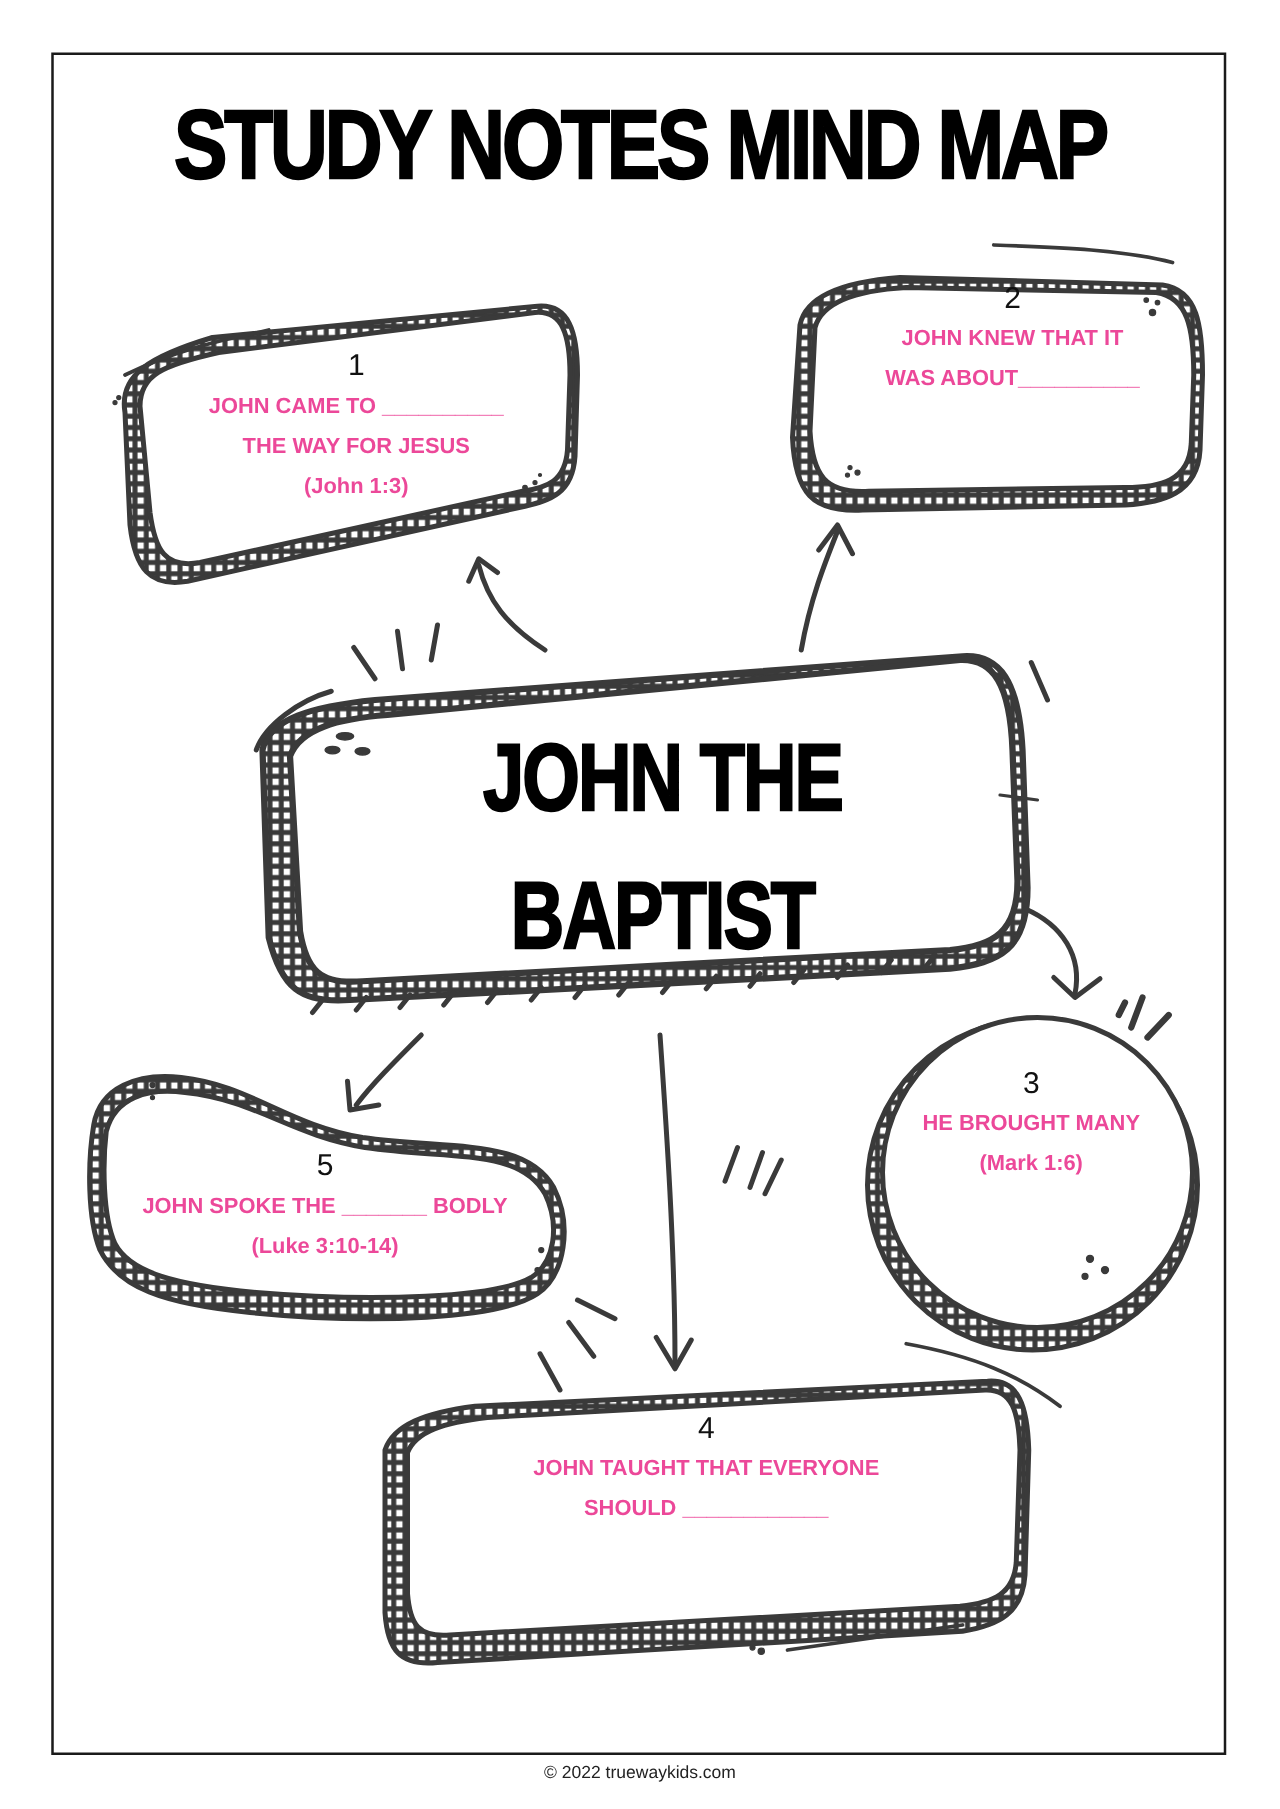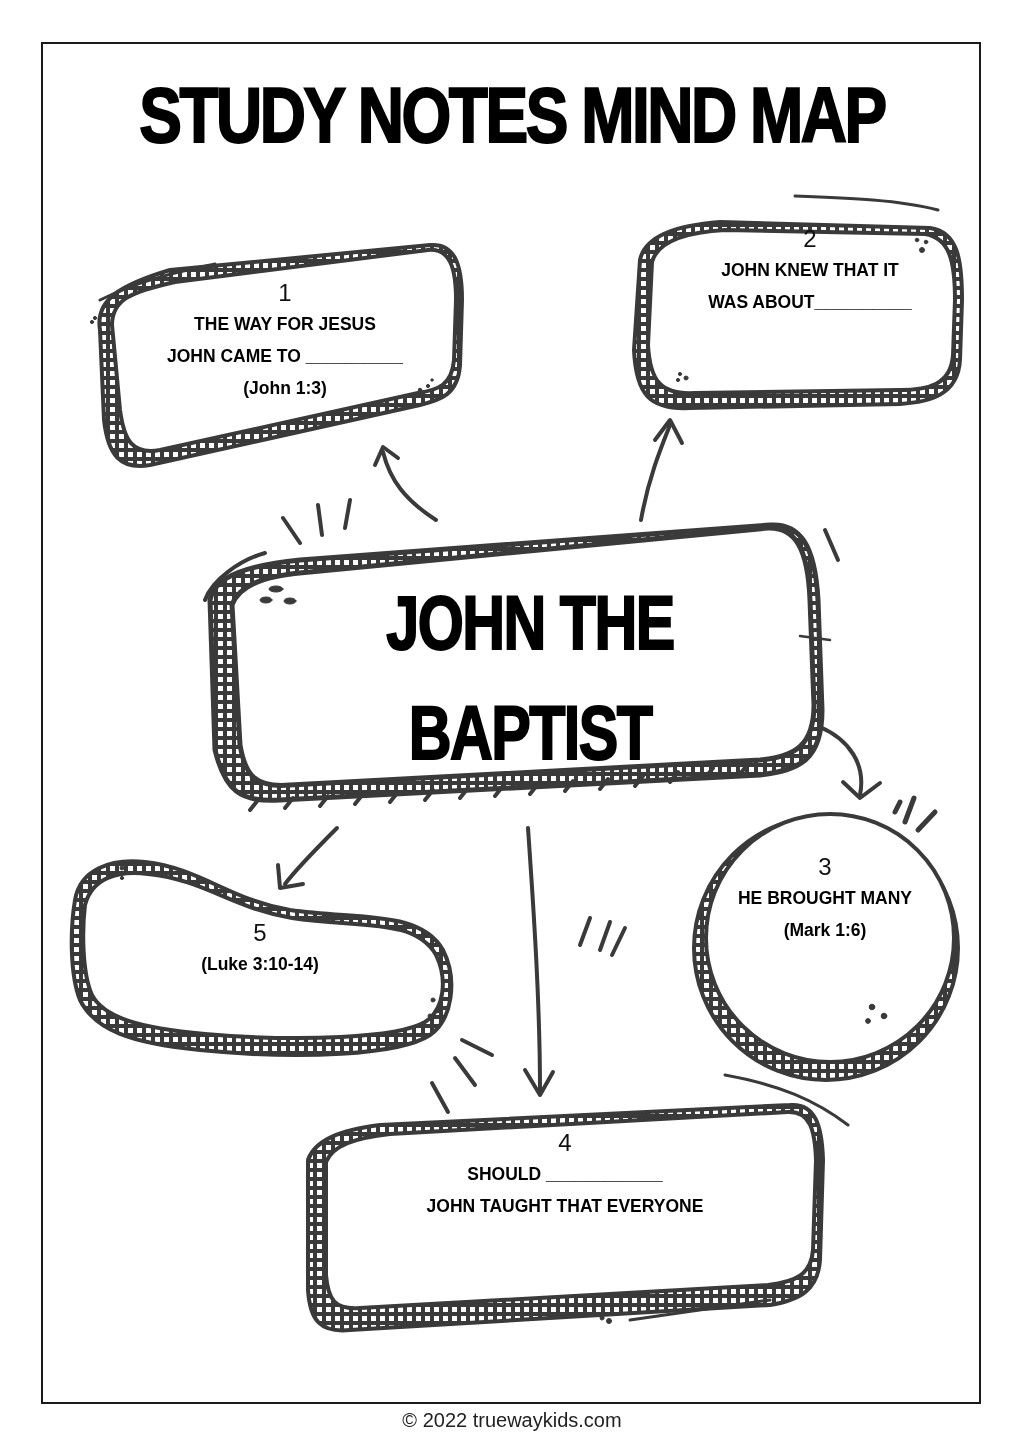--- a/index.html
+++ b/index.html
@@ -7,27 +7,27 @@
          font-family: "Liberation Sans", sans-serif; color: #111; }
   .frame { position: absolute; left: 41px; top: 42px; width: 940px; height: 1362px;
            border: 2px solid #1a1a1a; box-sizing: border-box; }
   .title { position: absolute; left: 0; top: 70px; width: 1024px; text-align: center;
            font-family: "Liberation Sans", sans-serif; font-weight: 900; font-size: 78px;
            letter-spacing: -3px; transform: scaleX(0.82); transform-origin: 512px 0;
            color: #000; line-height: 90px; -webkit-text-stroke: 2px #000; }
   svg.art { position: absolute; left: 0; top: 0; }
   .node { position: absolute; text-align: center; font-family: "Liberation Sans", sans-serif; }
   .node .num { font-weight: 400; font-size: 24px; line-height: 30px; color: #111; }
-  .node .line { font-weight: 700; font-size: 17.5px; line-height: 32px; color: #000000; }
+  .node .line { font-weight: 700; font-size: 17.5px; line-height: 32px; color: #ec4899; }
   .center-text { position: absolute; left: 280px; top: 568px; width: 500px; text-align: center;
                  font-weight: 900; font-size: 76px; line-height: 110px; color: #000;
                  letter-spacing: -2px; transform: scaleX(0.78); transform-origin: 250px 0;
                  -webkit-text-stroke: 2px #000; }
   .footer { position: absolute; left: 0; top: 1409px; width: 1024px; text-align: center;
-            font-size: 20px; color: #222; }
+            font-size: 14px; color: #222; }
 </style>
 </head>
 <body>
 
 <div class="frame"></div>
 
 <div class="title">STUDY NOTES MIND MAP</div>
 
 <svg class="art" width="1024" height="1447" viewBox="0 0 1024 1447">
   <defs>
@@ -130,41 +130,42 @@
   </g>
 </svg>
 
 <div class="center-text">
   <div>JOHN THE</div>
   <div>BAPTIST</div>
 </div>
 
 <div class="node" style="left:130px; top:278px; width:310px;">
   <div class="num">1</div>
+  <div class="line">JOHN CAME TO __________</div>
   <div class="line">THE WAY FOR JESUS</div>
-  <div class="line">JOHN CAME TO __________</div>
   <div class="line">(John 1:3)</div>
 </div>
 
 <div class="node" style="left:660px; top:224px; width:300px;">
   <div class="num">2</div>
   <div class="line">JOHN KNEW THAT IT</div>
   <div class="line">WAS ABOUT__________</div>
 </div>
 
 <div class="node" style="left:705px; top:852px; width:240px;">
   <div class="num">3</div>
   <div class="line">HE BROUGHT MANY</div>
   <div class="line">(Mark 1:6)</div>
 </div>
 
 <div class="node" style="left:85px; top:918px; width:350px;">
   <div class="num">5</div>
+  <div class="line">JOHN SPOKE THE _______ BODLY</div>
   <div class="line">(Luke 3:10-14)</div>
 </div>
 
 <div class="node" style="left:385px; top:1128px; width:360px;">
   <div class="num">4</div>
+  <div class="line">JOHN TAUGHT THAT EVERYONE</div>
   <div class="line">SHOULD ____________</div>
-  <div class="line">JOHN TAUGHT THAT EVERYONE</div>
 </div>
 
 <div class="footer">© 2022 truewaykids.com</div>
 
 </body></html>

